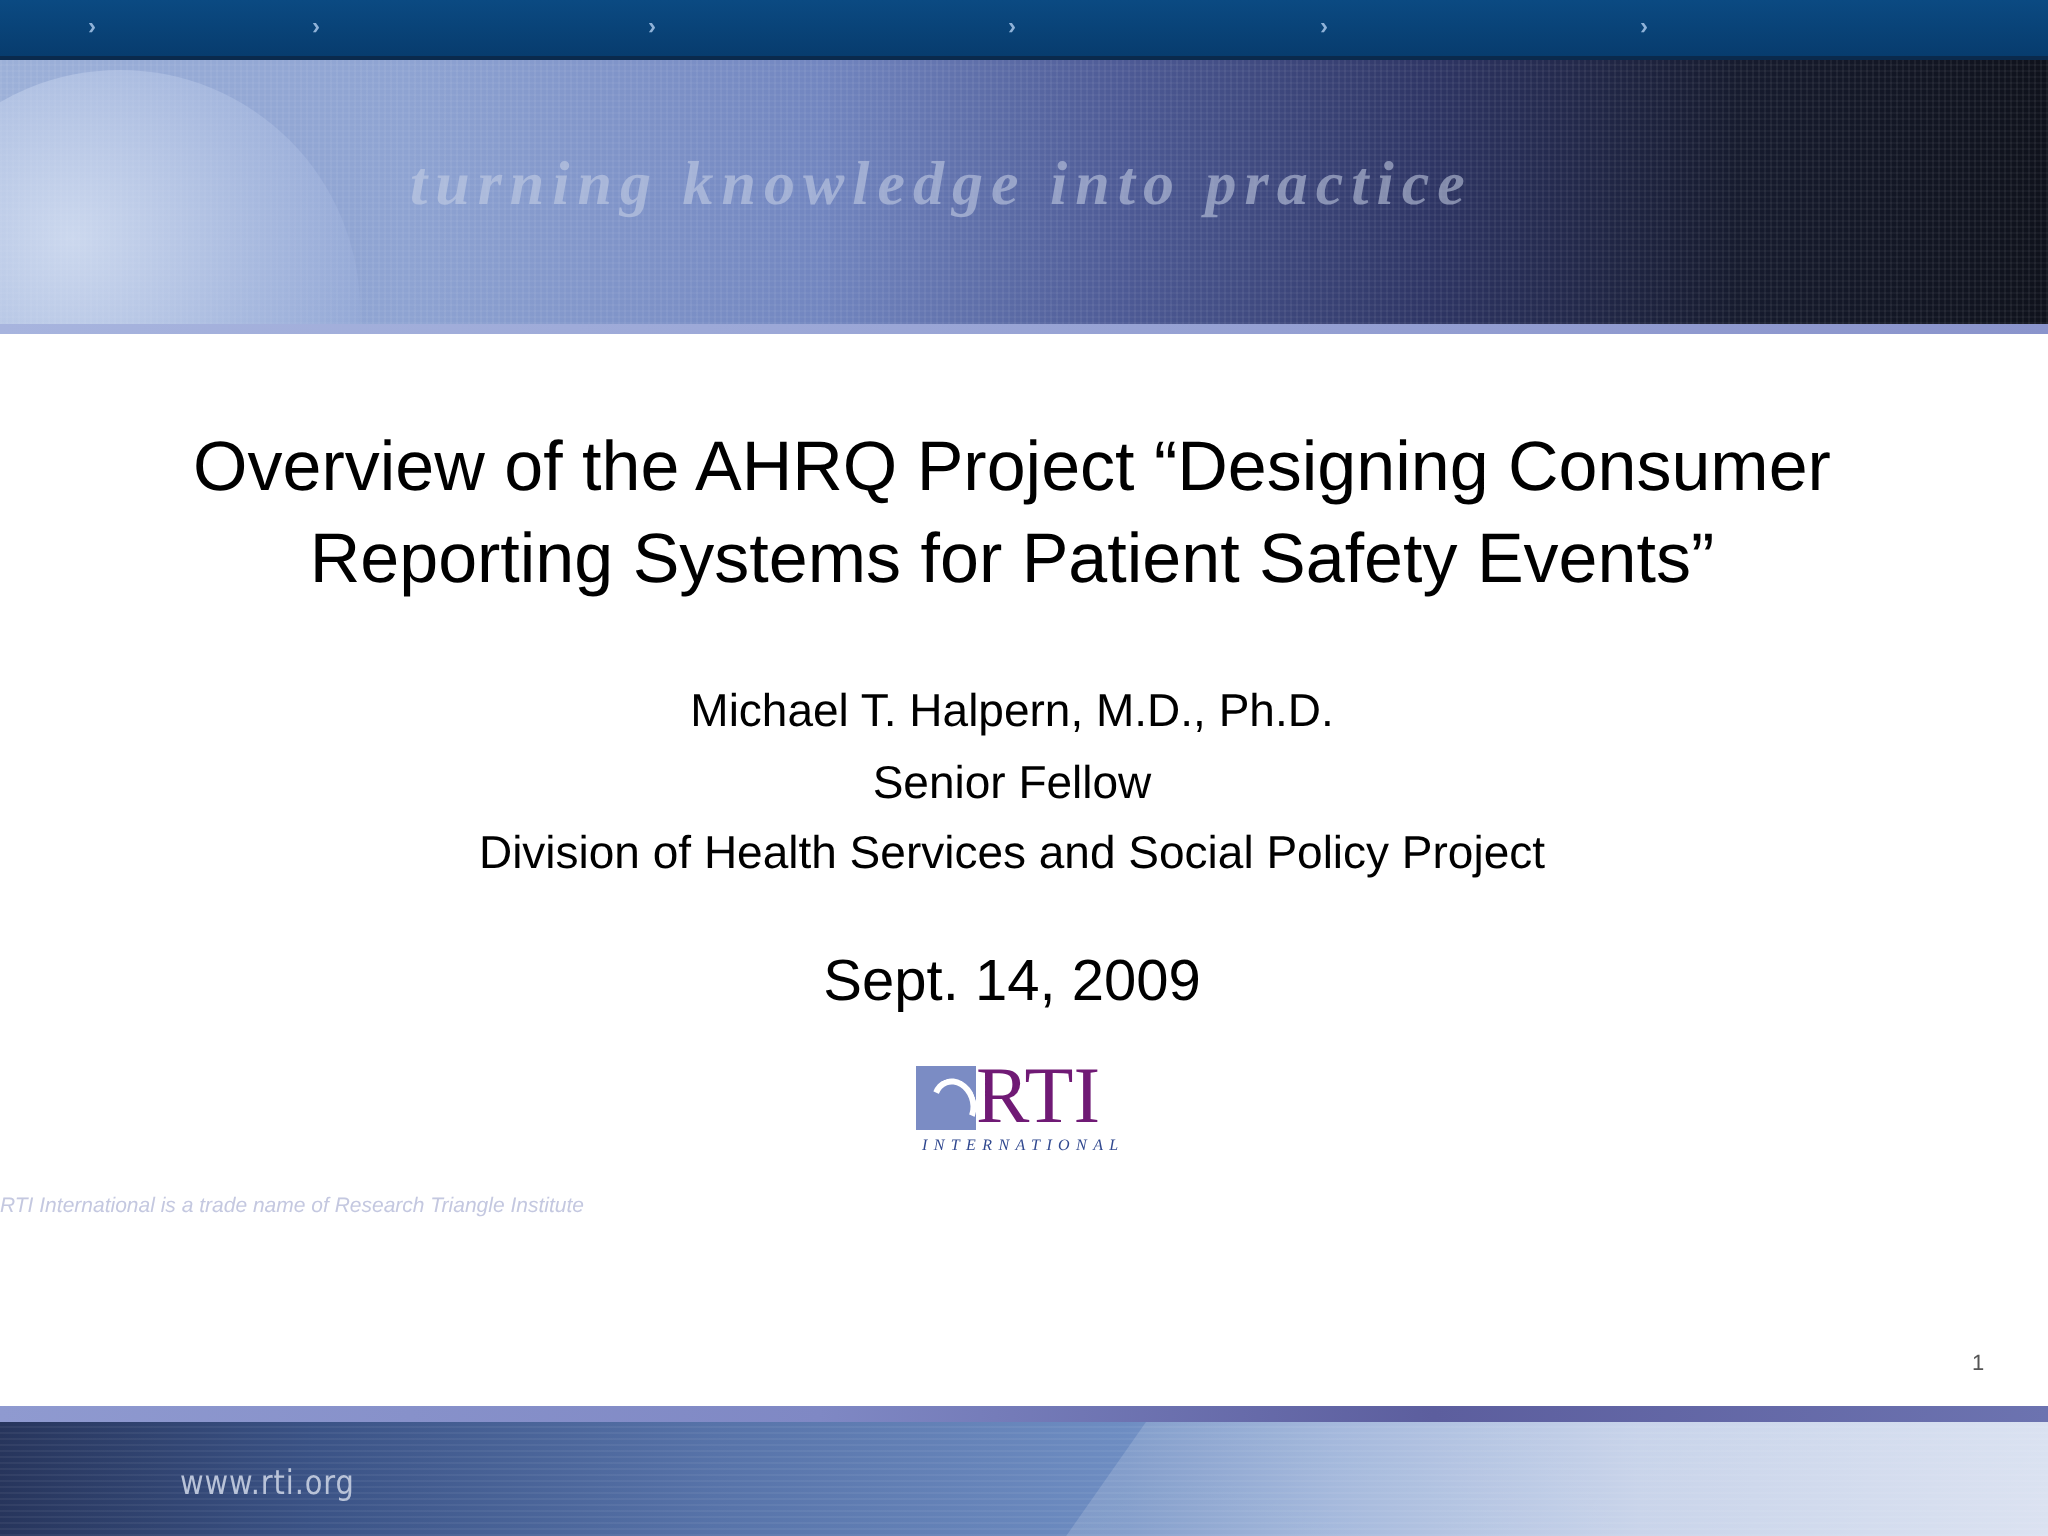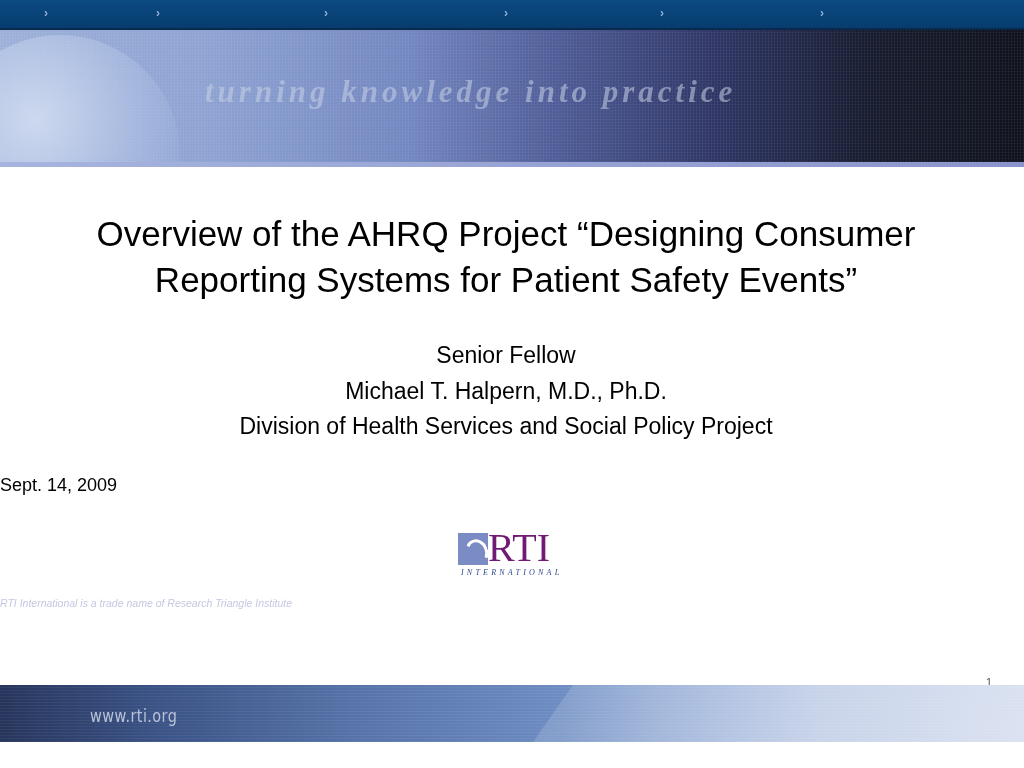--- a/index.html
+++ b/index.html
@@ -43,22 +43,22 @@
     .title {
       position: absolute; left: 0; top: 183px; width: 1012px; text-align: center;
       font-size: 35px; line-height: 46px; color: #000; margin-top: 28px;
     }
     .title div { white-space: nowrap; }
     .info {
       position: absolute; left: 0; top: 338px; width: 1012px; text-align: center;
       font-size: 23px; line-height: 35.5px; color: #000;
     }
     .date {
-      position: absolute; left: 0; top: 475px; width: 1012px; 
-      font-size: 18px; color: #000;
+      position: absolute; left: 0; top: 475px; width: 1012px; text-align: center;
+      font-size: 29px; color: #000;
     }
     .logo {
       position: absolute; left: 458px; top: 531px; width: 112px; height: 48px;
     }
     .logo .mark {
       position: absolute; left: 0; top: 2px; width: 30px; height: 32px;
       background: #7b8cc4;
     }
     .logo .mark::after {
       content: ""; position: absolute; left: 8px; top: 6px; width: 16px; height: 20px;
@@ -79,21 +79,21 @@
     }
     .page-number {
       position: absolute; left: 986px; top: 676px; font-size: 11px; color: #555;
     }
     
     .footer-top {
       position: absolute; left: 0; top: 703px; width: 1024px; height: 8px;
       background: linear-gradient(90deg, #8f9ad0 0%, #7f88c4 40%, #5c5e9e 70%, #6c73b0 100%);
     }
     .footer {
-      position: absolute; left: 0; top: 685px; width: 1024px; height: 57px;
+      position: absolute; left: 0; top: 711px; width: 1024px; height: 57px;
       background:
         repeating-linear-gradient(0deg, rgba(255,255,255,0.05) 0 1px, transparent 1px 3px),
         linear-gradient(90deg, #27355c 0%, #3a5285 15%, #5773a9 35%, #6e8dc2 55%, #8fa8d4 65%, #b6c5e3 80%, #c8d3ea 100%);
       overflow: hidden;
     }
     .footer .slash {
       position: absolute; left: 580px; top: -10px; width: 500px; height: 80px;
       background: linear-gradient(90deg, rgba(255,255,255,0.15), rgba(255,255,255,0.35));
       transform: skewX(-35deg); transform-origin: left top;
     }
@@ -120,22 +120,22 @@
   <div class="tagline">turning knowledge into practice</div>
 </div>
 <div class="banner-edge"></div>
 
 <div class="title">
   <div>Overview of the AHRQ Project “Designing Consumer</div>
   <div>Reporting Systems for Patient Safety Events”</div>
 </div>
 
 <div class="info">
+  <div>Michael T. Halpern, M.D., Ph.D.</div>
   <div>Senior Fellow</div>
-  <div>Michael T. Halpern, M.D., Ph.D.</div>
   <div>Division of Health Services and Social Policy Project</div>
 </div>
 
 <div class="date">Sept. 14, 2009</div>
 
 <div class="logo">
   <div class="mark"></div>
   <div class="letters">RTI</div>
   <div class="sub">INTERNATIONAL</div>
 </div>

